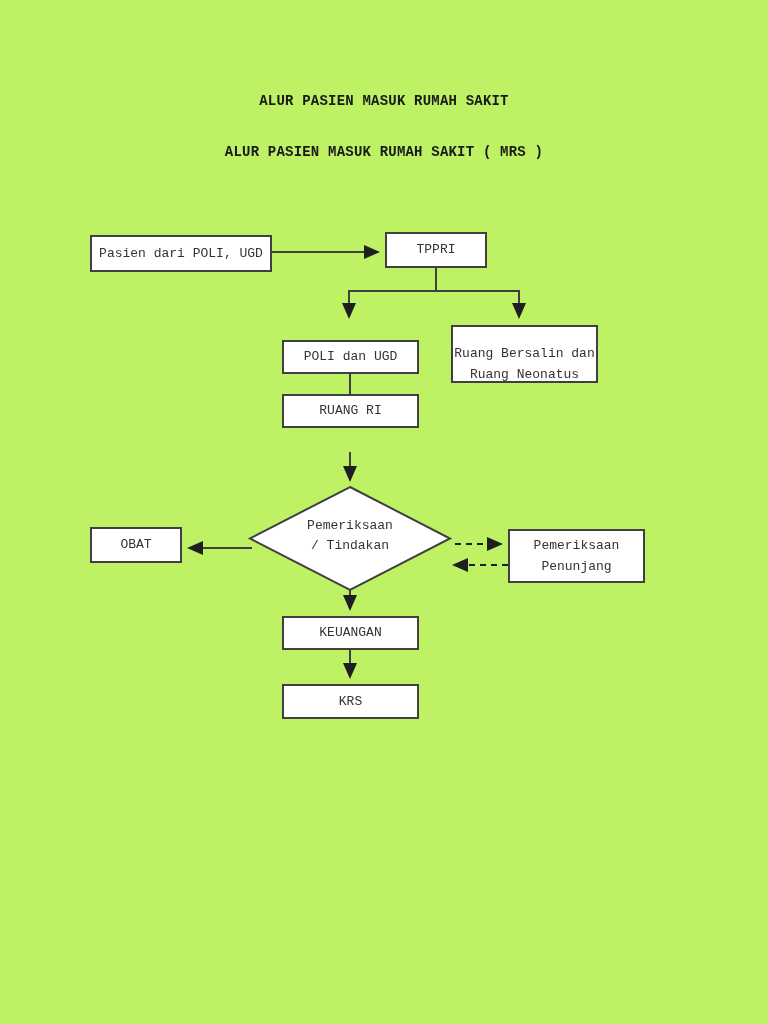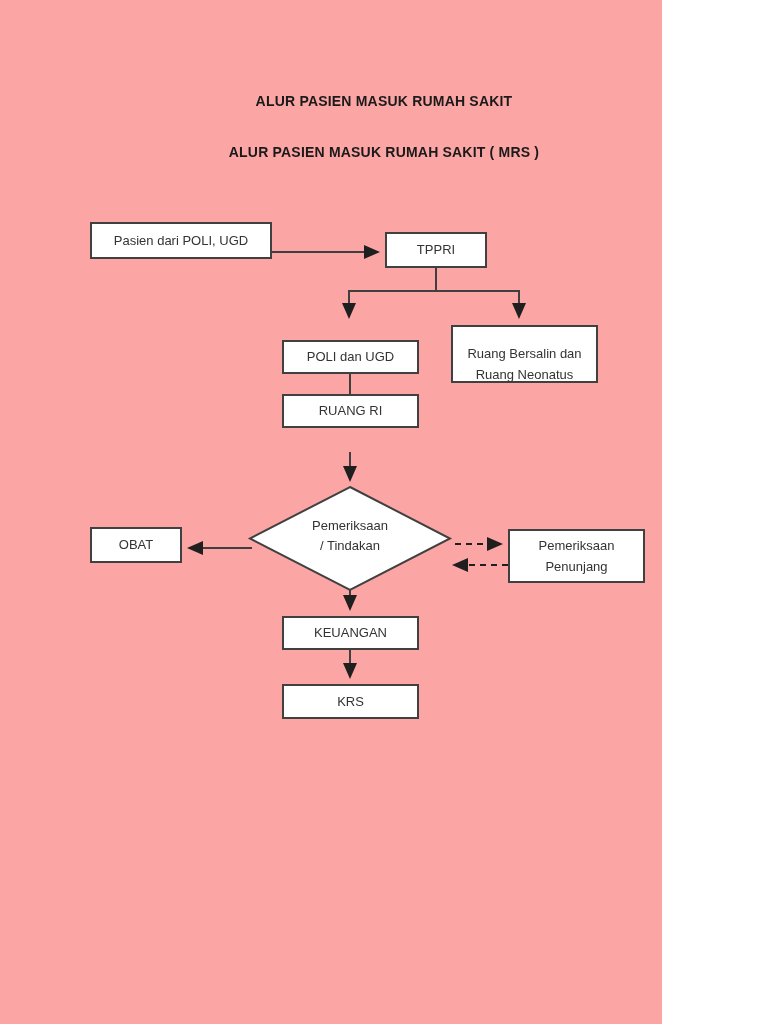--- a/index.html
+++ b/index.html
@@ -2,24 +2,24 @@
 <html><head>
 <meta charset="utf-8">
 <style>
   html, body {
     margin: 0;
     padding: 0;
     background: #ffffff;
   }
   #page {
     position: relative;
-    width: 662px;
+    width: 768px;
     height: 1024px;
-    background: #fca5a5;
-    font-family: Liberation Sans, sans-serif;
+    background: #bef264;
+    font-family: Liberation Mono, monospace;
     color: #333333;
     overflow: hidden;
   }
   .title {
     position: absolute;
     left: 0;
     width: 768px;
     text-align: center;
     font-weight: bold;
     font-size: 14px;
@@ -37,21 +37,21 @@
     display: flex;
     flex-direction: column;
     align-items: center;
     justify-content: center;
     font-size: 13px;
     line-height: 20px;
     color: #333333;
     text-align: center;
   }
 
-  #node-pasien        { left: 90px;  top: 222px; width: 182px; height: 37px; }
+  #node-pasien        { left: 90px;  top: 235px; width: 182px; height: 37px; }
   #node-tppri         { left: 385px; top: 232px; width: 102px; height: 36px; justify-content: center; }
   #node-poli-ugd      { left: 282px; top: 340px; width: 137px; height: 34px; }
   #node-bersalin      { left: 451px; top: 325px; width: 147px; height: 58px;
                         justify-content: flex-start; padding-top: 16px; line-height: 21px; }
   #node-ruang-ri      { left: 282px; top: 394px; width: 137px; height: 34px; }
   #node-obat          { left: 90px;  top: 527px; width: 92px;  height: 36px; }
   #node-penunjang     { left: 508px; top: 529px; width: 137px; height: 54px; line-height: 21px; }
   #node-keuangan      { left: 282px; top: 616px; width: 137px; height: 34px; }
   #node-krs           { left: 282px; top: 684px; width: 137px; height: 35px; }
 

